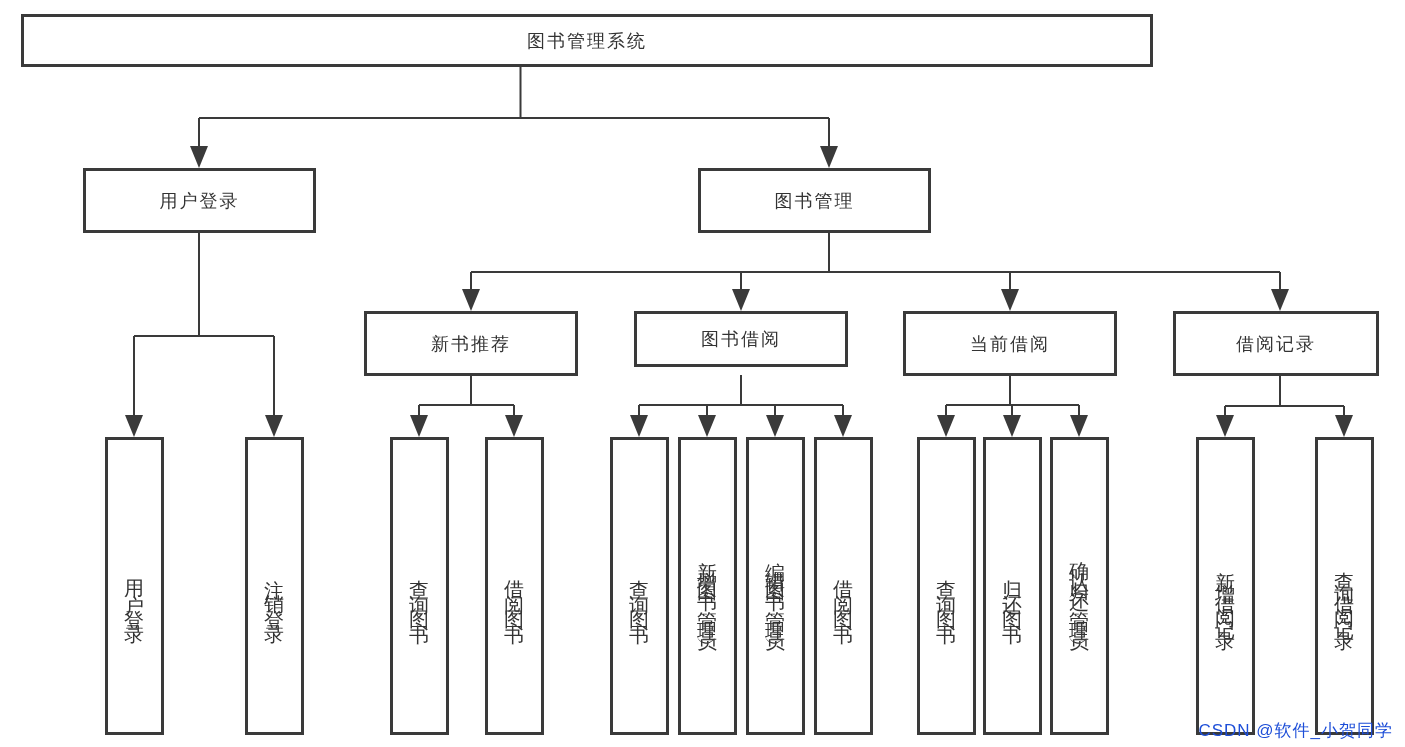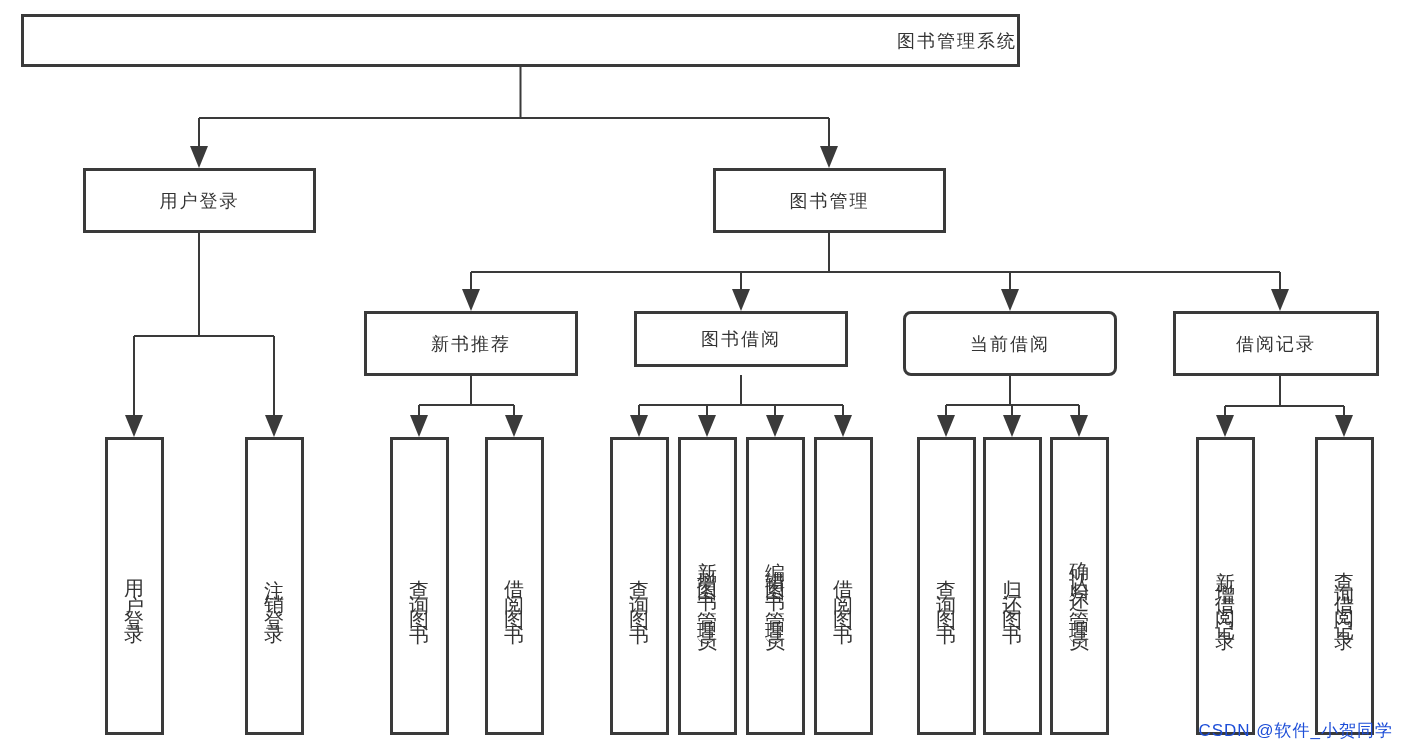--- a/index.html
+++ b/index.html
@@ -15,26 +15,26 @@
   .box{
     position:absolute;
     border:3px solid #3a3a3a;
     background:#ffffff;
     display:flex;align-items:center;justify-content:center;
     color:#333333;
     font-size:18px;
     letter-spacing:2px;
     z-index:2;
   }
-  .root{left:21px;top:14px;width:999px;height:53px;justify-content:flex-end;}
+  .root{left:21px;top:14px;width:1132px;height:53px;}
   .lvl2a{left:83px;top:168px;width:233px;height:65px;}
-  .lvl2b{left:713px;top:168px;width:233px;height:65px;}
+  .lvl2b{left:698px;top:168px;width:233px;height:65px;}
   .lvl3a{left:364px;top:311px;width:214px;height:65px;}
   .lvl3b{left:634px;top:311px;width:214px;height:56px;}
-  .lvl3c{left:903px;top:311px;width:214px;height:65px;border-radius:8px;}
+  .lvl3c{left:903px;top:311px;width:214px;height:65px;}
   .lvl3d{left:1173px;top:311px;width:206px;height:65px;}
   .leaf{
     position:absolute;
     top:437px;width:59px;height:298px;
     border:3px solid #3a3a3a;
     background:#ffffff;
     display:flex;align-items:center;justify-content:center;
     z-index:2;
   }
   .vtext{

